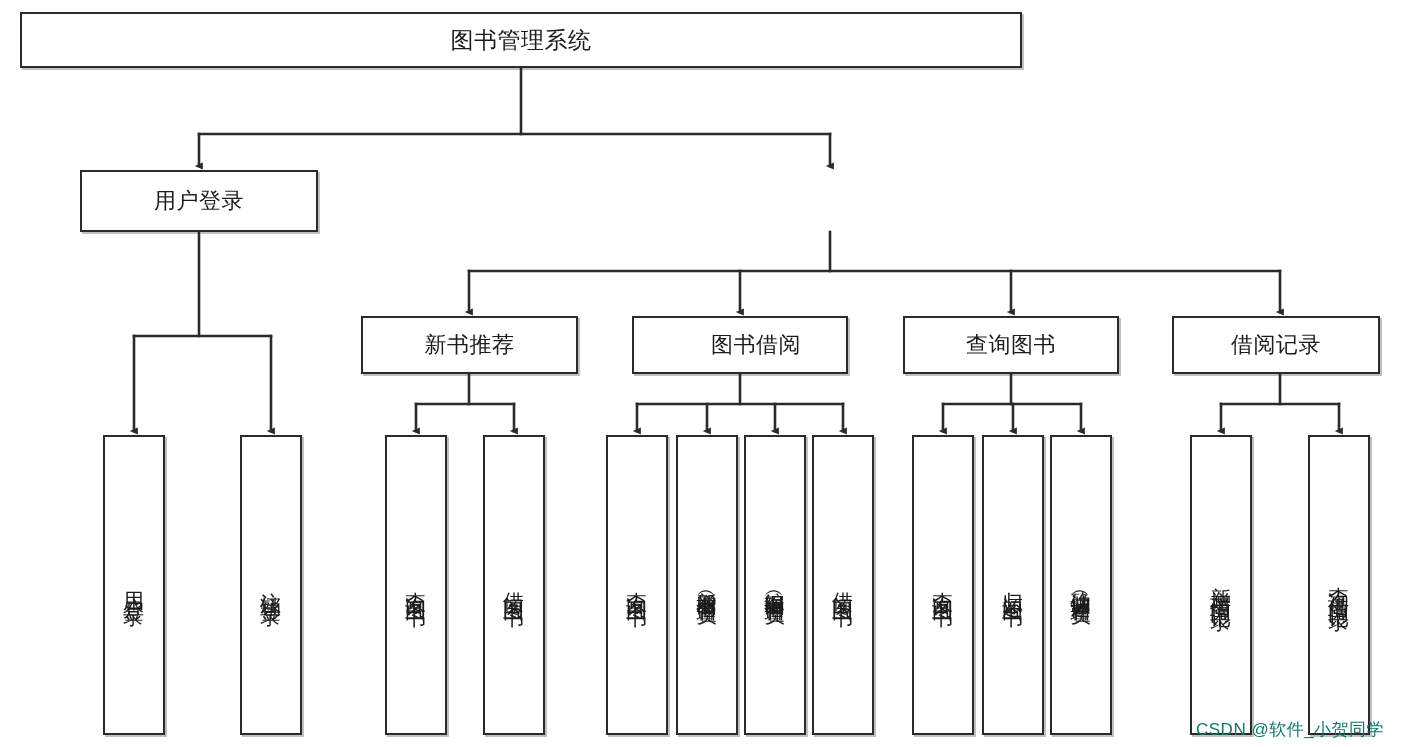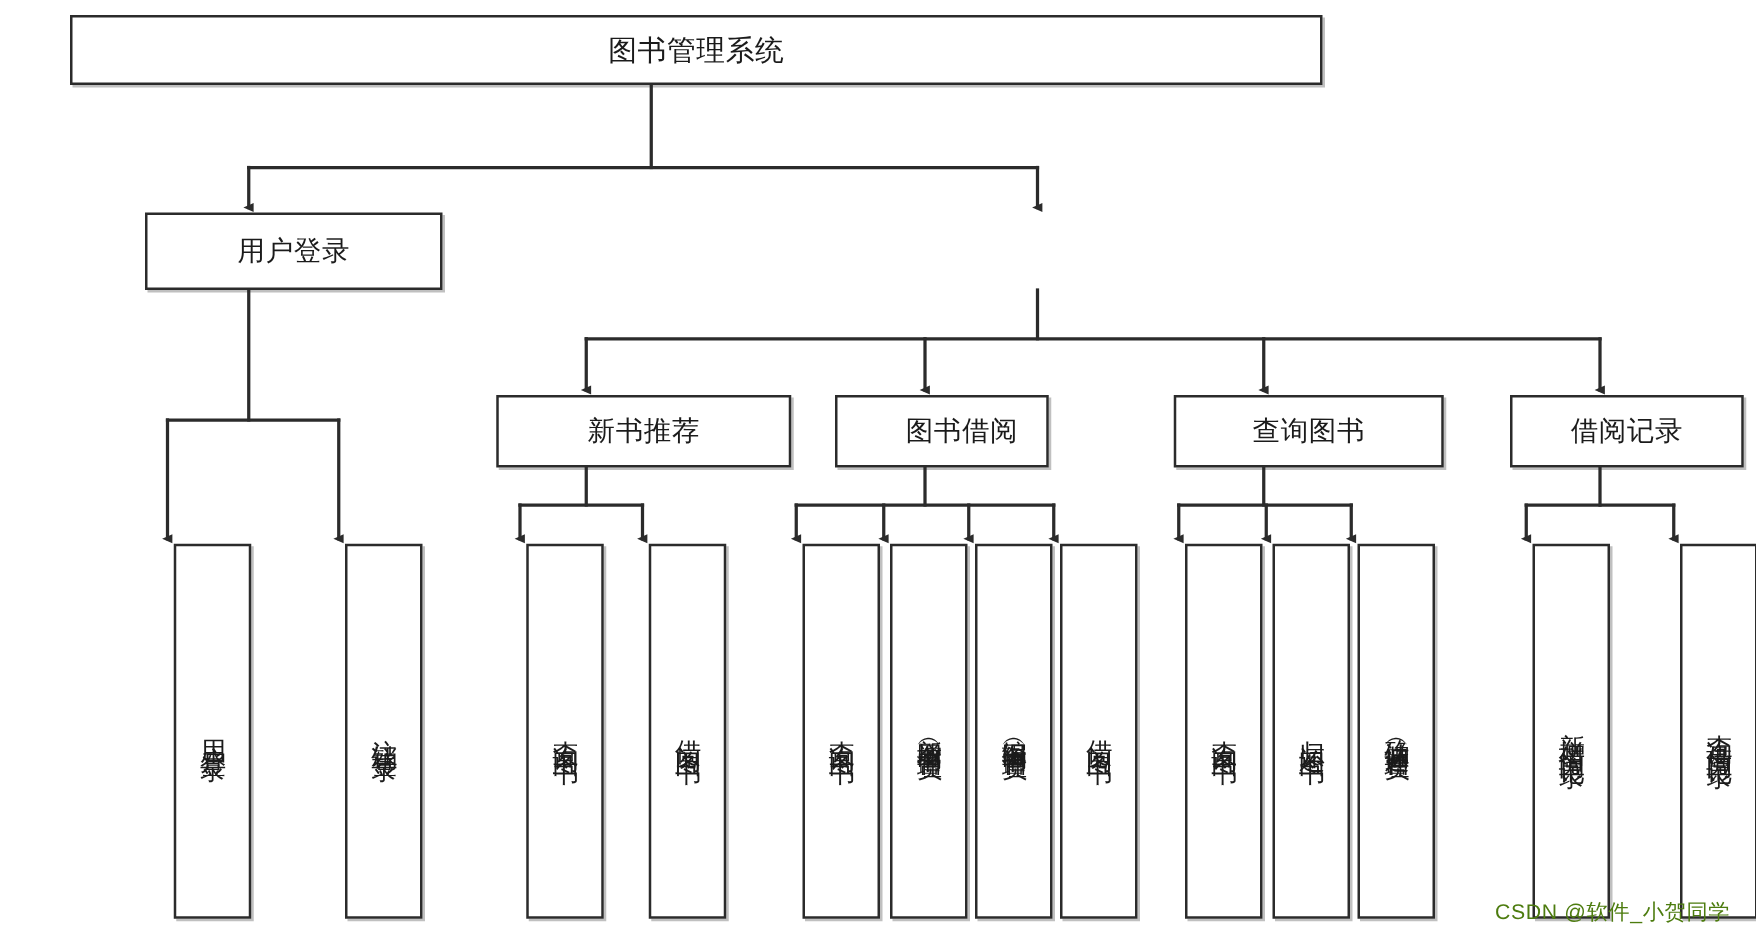--- a/index.html
+++ b/index.html
@@ -24,21 +24,20 @@
   .node-box {
     position: absolute;
     box-sizing: border-box;
     background: #ffffff;
     border: 2px solid #2b2b2b;
     box-shadow: 2px 2px 0 0 rgba(140,140,140,0.55);
     display: flex;
     align-items: center;
     justify-content: center;
     color: #1b1b1b;
-    margin-left: 36px;
   }
   .node-label {
     display: block;
     text-align: center;
     line-height: 1.08;
     white-space: nowrap;
   }
   .node-box.horiz .node-label {
     font-size: 22px;
     letter-spacing: 0.5px;
@@ -66,52 +65,52 @@
     position: absolute;
     left: 0;
     top: 0;
     width: 1405px;
     height: 747px;
     pointer-events: none;
   }
   .watermark {
     position: absolute;
     font-size: 17px;
-    color: #4d7c0f;
+    color: #0f766e;
     white-space: nowrap;
     letter-spacing: 0.5px;
   }
 </style>
 </head>
 <body>
 
 <div id="diagram-root">
 
   <div class="node-box root horiz" style="left:20px; top:12px; width:1002px; height:56px;">
     <span class="node-label">图书管理系统</span>
   </div>
 
   <div class="node-box horiz" style="left:80px; top:170px; width:238px; height:62px;">
     <span class="node-label">用户登录</span>
   </div>
 
 
-  <div class="node-box horiz" style="left:361px; top:316px; width:236px; height:58px;">
+  <div class="node-box horiz" style="left:361px; top:316px; width:217px; height:58px;">
     <span class="node-label">新书推荐</span>
   </div>
 
-  <div class="node-box horiz" style="left:632px; top:316px; width:171px; height:58px;padding-left:32px;">
+  <div class="node-box horiz" style="left:632px; top:316px; width:216px; height:58px;padding-left:32px;">
     <span class="node-label">图书借阅</span>
   </div>
 
   <div class="node-box horiz" style="left:903px; top:316px; width:216px; height:58px;">
     <span class="node-label">查询图书</span>
   </div>
 
-  <div class="node-box horiz" style="left:1172px; top:316px; width:187px; height:58px;">
+  <div class="node-box horiz" style="left:1172px; top:316px; width:208px; height:58px;">
     <span class="node-label">借阅记录</span>
   </div>
 
   <div class="node-box vert" style="left:103px; top:435px; width:62px; height:300px;">
     <span class="node-label">用户登录</span>
   </div>
 
   <div class="node-box vert" style="left:240px; top:435px; width:62px; height:300px;">
     <span class="node-label">注销登录</span>
   </div>

